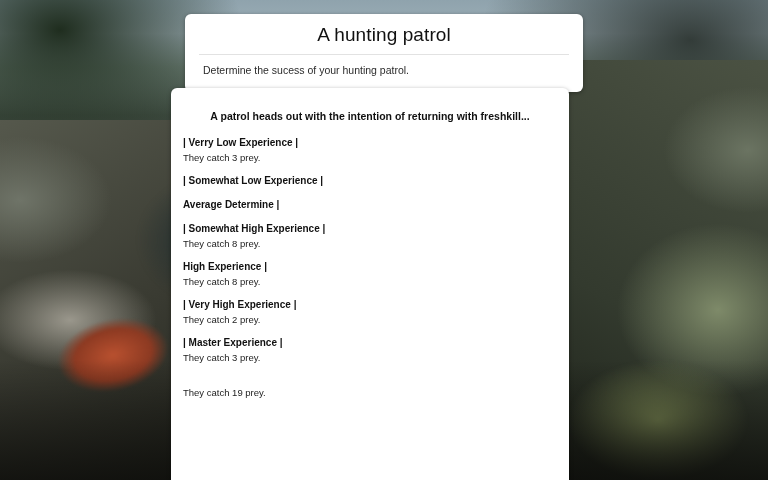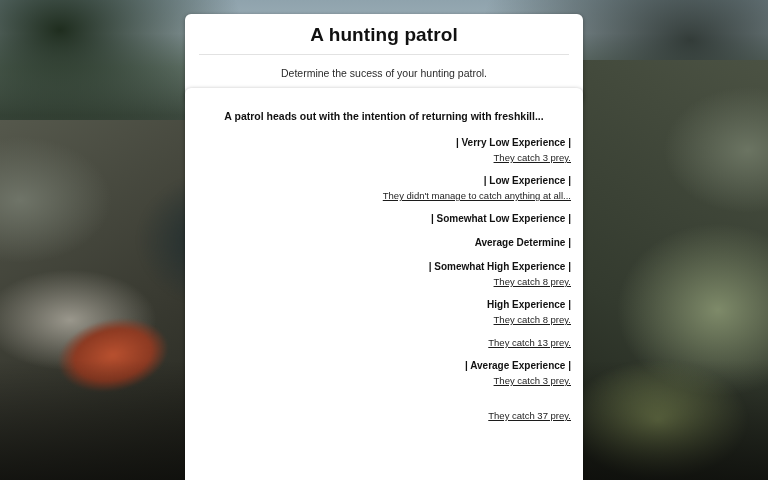--- a/index.html
+++ b/index.html
@@ -92,74 +92,72 @@
     top: 14px;
     width: 398px;
     padding: 10px 14px 12px 14px;
     box-sizing: border-box;
   }
 
   .title {
     margin: 0;
     text-align: center;
     font-size: 19px;
-    font-weight: 700;
+    font-weight: 400;
     color: #111111;
     letter-spacing: 0.1px;
     padding-bottom: 8px;
   }
 
   .title-rule {
     height: 1px;
     background: #e2e2e2;
     margin: 0 0 9px 0;
   }
 
   .subtitle {
-    margin: 12px;
-    text-align: center;
+    margin: 4px;
     font-size: 10.5px;
     color: #2b2b2b;
   }
 
   #body-card {
-    left: 185px;
+    left: 171px;
     top: 88px;
     width: 398px;
     height: 392px;
     padding: 16px 12px 10px 12px;
     box-sizing: border-box;
     border-radius: 6px 6px 0 0;
     overflow: hidden;
   }
 
   .intro {
     text-align: center;
     font-size: 10.5px;
     font-weight: 700;
     color: #111111;
     margin: 6px 0 14px 0;
   }
 
   .entry {
-    text-align: right;
+    text-align: left;
     margin: 0 0 10px 0;
   }
   .entry .lvl {
     font-size: 10px;
     font-weight: 700;
     color: #111111;
     line-height: 14px;
   }
   .entry .desc {
     font-size: 9.5px;
     color: #1c1c1c;
     line-height: 13px;
     margin-top: 1px;
-    text-decoration: underline;
   }
   .entry.spaced-top { margin-top: 22px; }
 </style>
 </head>
 <body>
 
 <div id="page">
 
   <div class="bg"></div>
   <div class="bg-rock-left"></div>
@@ -176,51 +174,48 @@
   </div>
 
   <div class="card" id="body-card">
     <p class="intro">A patrol heads out with the intention of returning with freshkill...</p>
 
     <div class="entry">
       <div class="lvl">| Verry Low Experience |</div>
       <div class="desc">They catch 3 prey.</div>
     </div>
 
-    <div class="entry">
-      <div class="lvl">| Low Experience |</div>
-      <div class="desc">They didn't manage to catch anything at all...</div>
-    </div>
 
     <div class="entry">
       <div class="lvl">| Somewhat Low Experience |</div>
     </div>
 
     <div class="entry">
       <div class="lvl">Average Determine |</div>
     </div>
 
     <div class="entry">
       <div class="lvl">| Somewhat High Experience |</div>
       <div class="desc">They catch 8 prey.</div>
     </div>
 
     <div class="entry">
       <div class="lvl">High Experience |</div>
       <div class="desc">They catch 8 prey.</div>
     </div>
 
     <div class="entry">
-      <div class="desc">They catch 13 prey.</div>
-    </div>
-
-    <div class="entry">
-      <div class="lvl">| Average Experience |</div>
+      <div class="lvl">| Very High Experience |</div>
+      <div class="desc">They catch 2 prey.</div>
+    </div>
+
+    <div class="entry">
+      <div class="lvl">| Master Experience |</div>
       <div class="desc">They catch 3 prey.</div>
     </div>
 
     <div class="entry spaced-top">
-      <div class="desc">They catch 37 prey.</div>
+      <div class="desc">They catch 19 prey.</div>
     </div>
 
   </div>
 
 </div>
 
 </body></html>

